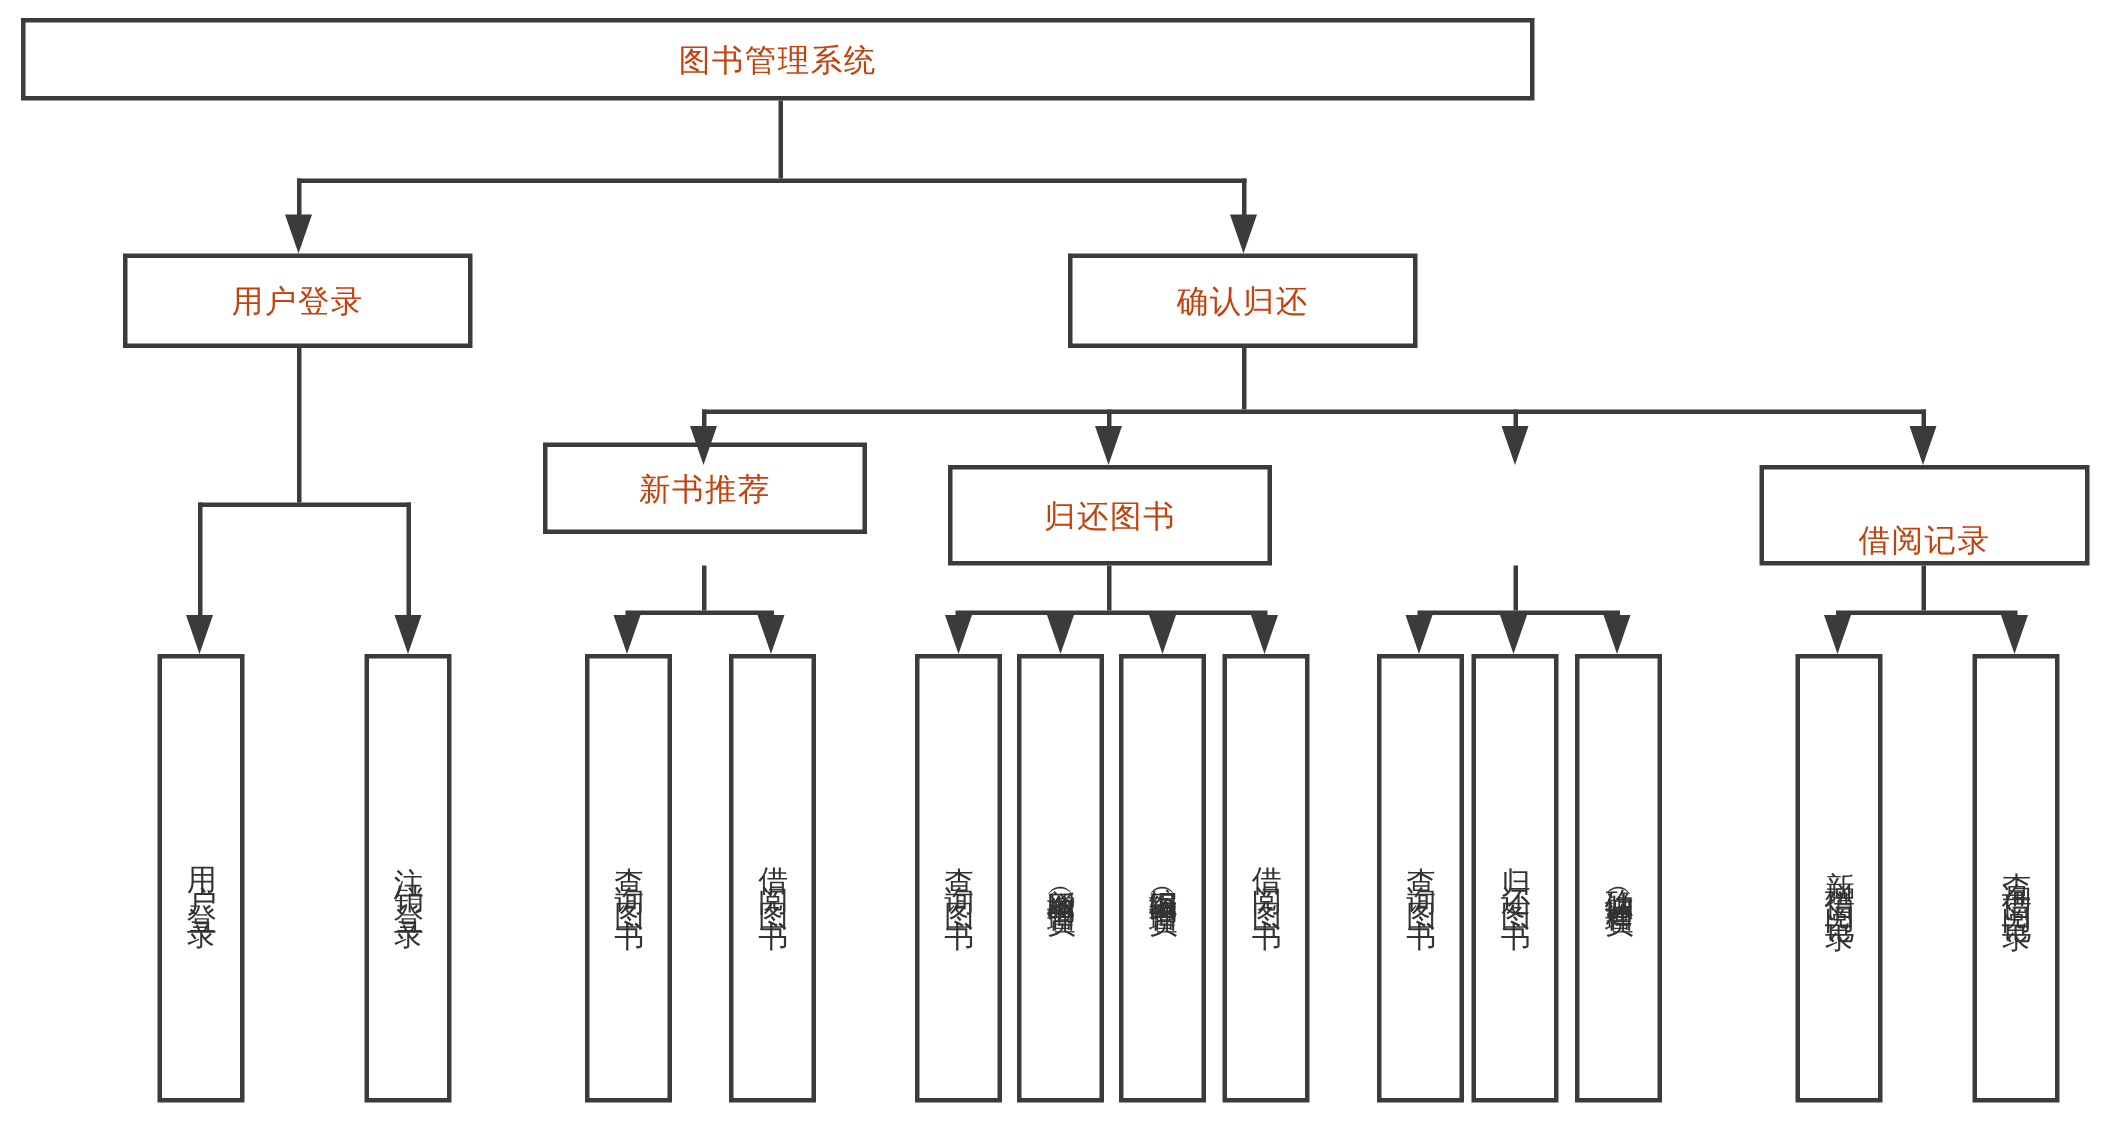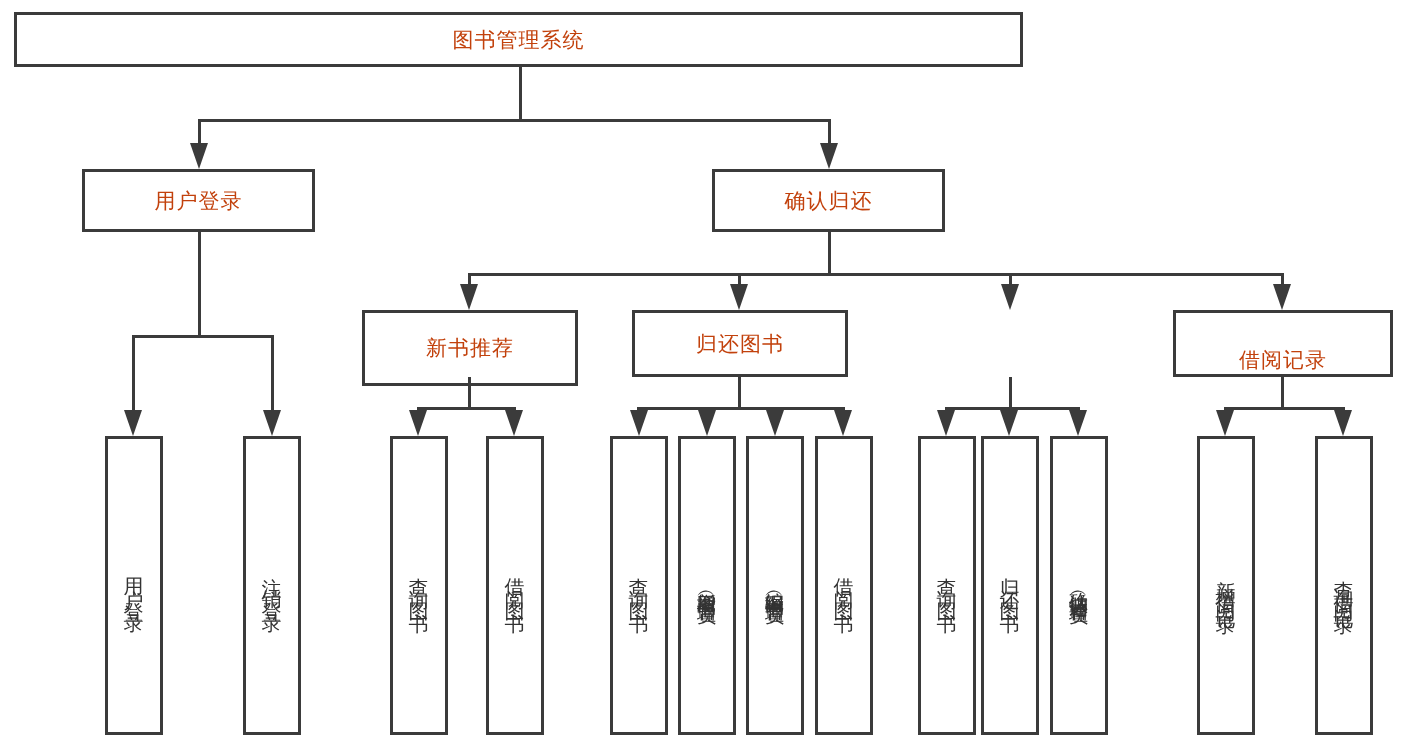--- a/index.html
+++ b/index.html
@@ -41,21 +41,21 @@
     <span class="lvl-label">图书管理系统</span>
   </div>
 
   <div class="box" style="left:82px;top:169px;width:233px;height:63px;">
     <span class="lvl-label">用户登录</span>
   </div>
   <div class="box" style="left:712px;top:169px;width:233px;height:63px;">
     <span class="lvl-label">确认归还</span>
   </div>
 
-  <div class="box" style="left:362px;top:310px;width:216px;height:76px;">
+  <div class="box" style="left:362px;top:295px;width:216px;height:61px;">
     <span class="lvl-label">新书推荐</span>
   </div>
   <div class="box" style="left:632px;top:310px;width:216px;height:67px;">
     <span class="lvl-label">归还图书</span>
   </div>
   <div class="box" style="left:1173px;top:310px;width:220px;height:67px;align-items:flex-end;">
     <span class="lvl-label">借阅记录</span>
   </div>
 
   <div class="box leaf" style="left:105px;">

